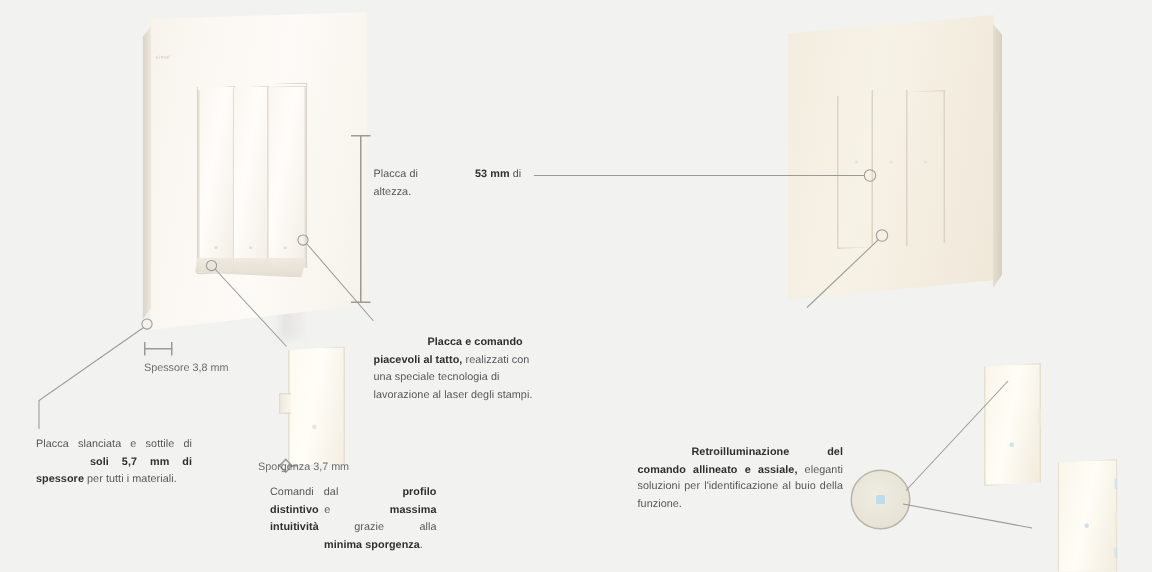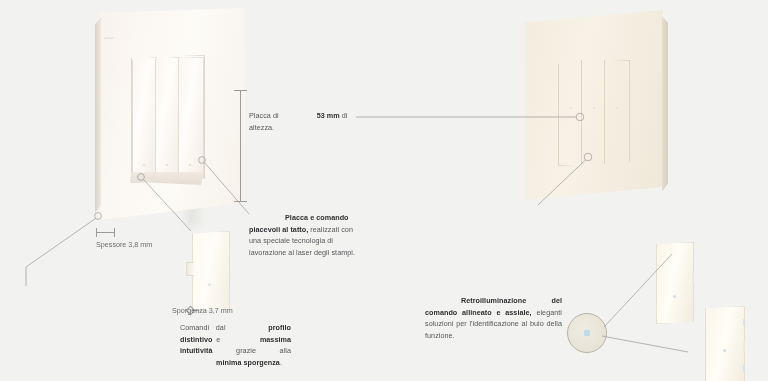--- a/index.html
+++ b/index.html
@@ -285,24 +285,27 @@
   </div>
 
   <div class="cap" style="left:249px;top:110px;width:108px;">
     <span>Placca di </span><b>53 mm</b><span> di altezza.</span>
   </div>
 
   <div class="dimlabel" style="left:96px;top:240px;">Spessore 3,8 mm</div>
 
   <div class="dimlabel" style="left:172px;top:306px;">Sporgenza 3,7 mm</div>
 
-  <div class="cap" style="left:249px;top:212px;width:114px;">
+  <div class="cap" style="left:249px;top:222px;width:114px;">
     <b>Placca e comando piacevoli al tatto,</b><span> realizzati con una speciale tecnologia di lavorazione al laser degli stampi.</span>
   </div>
 
+  <div class="cap just" style="left:24px;top:290px;width:104px;">
+    <span>Placca slanciata e sottile di </span><b>soli 5,7 mm di spessore</b><span> per tutti i materiali.</span>
+  </div>
 
   <div class="cap just" style="left:180px;top:322px;width:111px;">
     <span>Comandi dal </span><b>profilo distintivo</b><span> e </span><b>massima intuitività</b><span> grazie alla </span><b>minima sporgenza</b><span>.</span>
   </div>
 
 
   <div class="cap just" style="left:425px;top:295px;width:137px;">
     <b>Retroilluminazione del comando allineato e assiale,</b><span> eleganti soluzioni per l'identificazione al buio della funzione.</span>
   </div>
 

